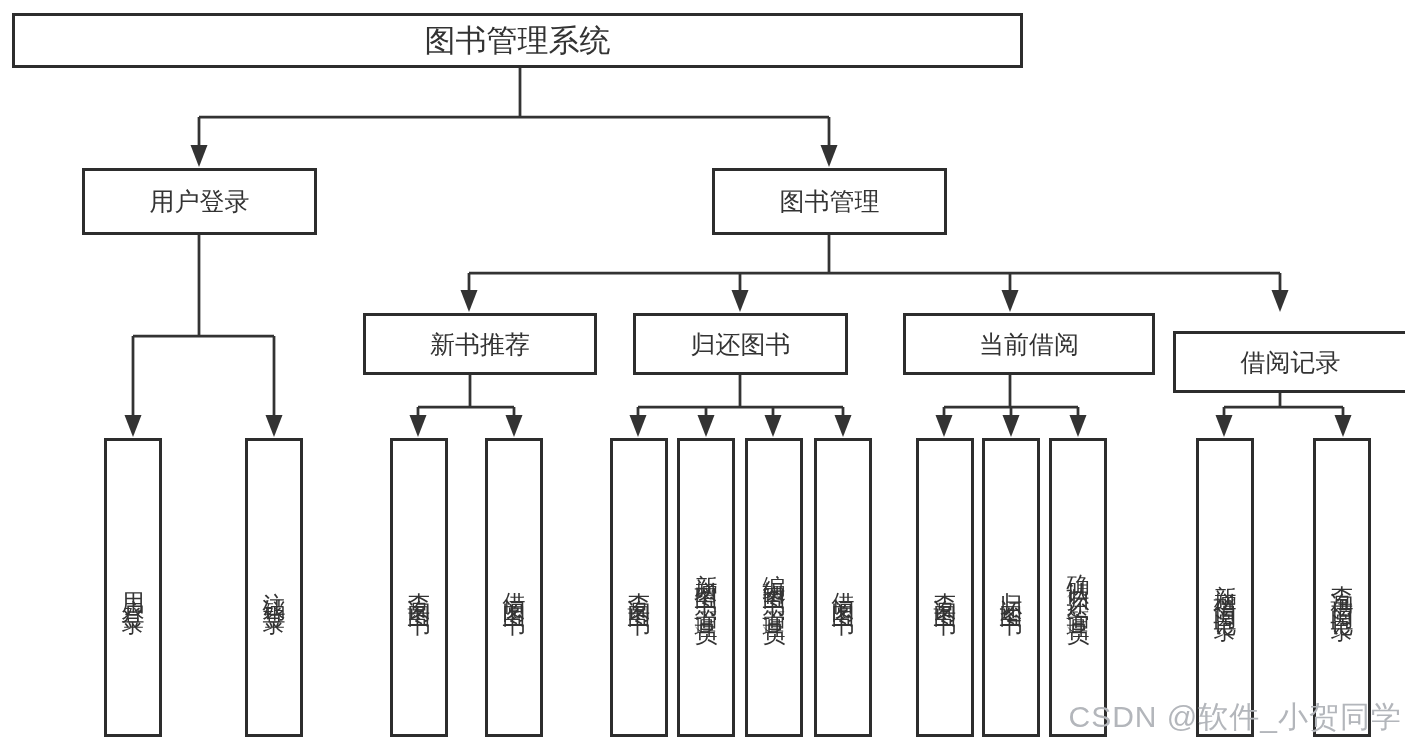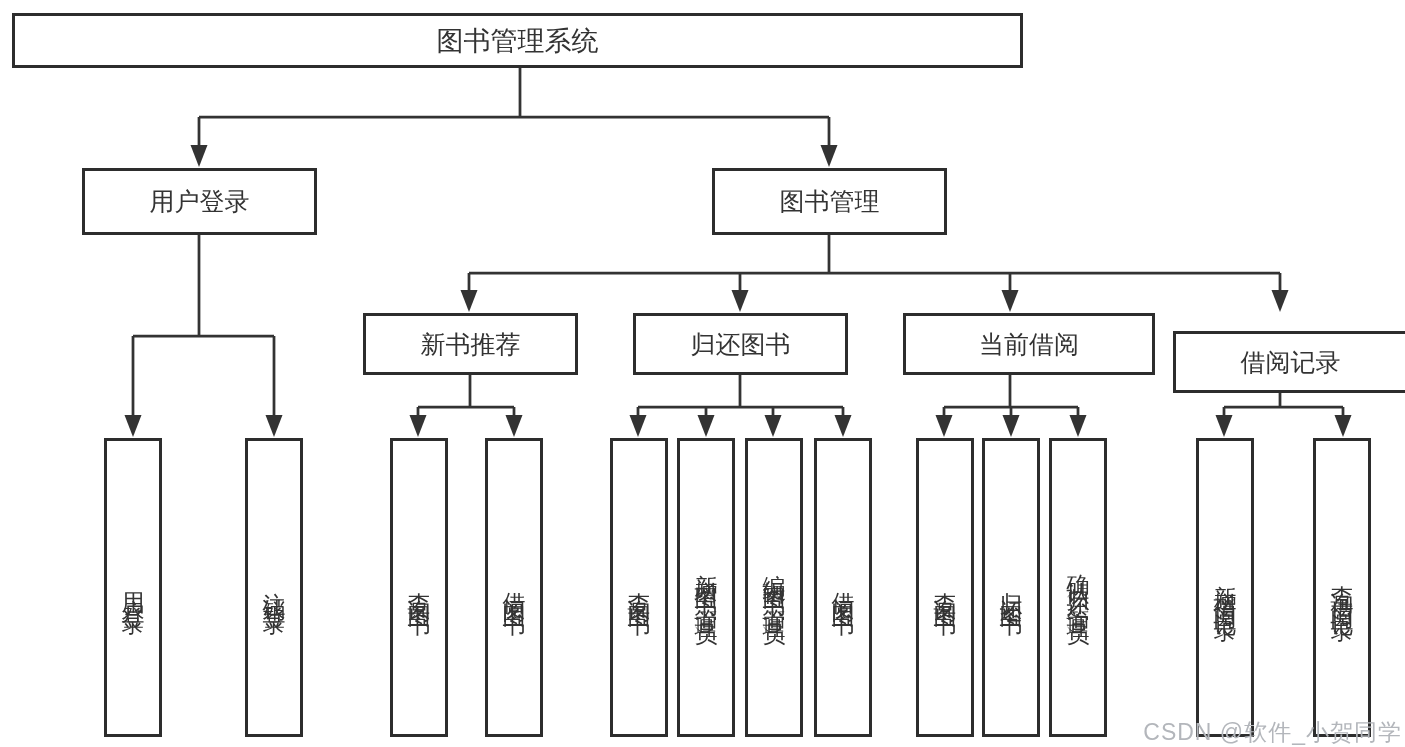--- a/index.html
+++ b/index.html
@@ -6,29 +6,29 @@
   .canvas{
     position:relative;width:1405px;height:747px;background:#ffffff;overflow:hidden;
     font-family:"Liberation Sans",sans-serif;color:#333333;
   }
   .wires{position:absolute;left:0;top:0;width:1405px;height:747px;}
   .box{
     position:absolute;box-sizing:border-box;background:#ffffff;
     border:3px solid #2d2d2d;display:flex;align-items:center;justify-content:center;
     color:#333333;text-align:center;
   }
-  .root-box{font-size:27px;}
+  .root-box{font-size:31px;}
   .h-box{font-size:25px;}
   .leaf{
     writing-mode:vertical-rl;text-orientation:mixed;
     font-size:23px;letter-spacing:7px;line-height:1;
   }
   .watermark{
-    position:absolute;top:717px;right:3px;white-space:nowrap;
-    font-size:23px;color:#b3b6bb;letter-spacing:1px;
+    position:absolute;top:697px;right:3px;white-space:nowrap;
+    font-size:30px;color:#b3b6bb;letter-spacing:1px;
   }
 </style>
 </head>
 <body>
 
 <div class="canvas">
 
   <svg class="wires" viewBox="0 0 1405 747" stroke="#333333" stroke-width="2.75" fill="#333333">
     <g>
       <path fill="none" d="M520 66 V117 M199 117 H829 M199 117 V148 M829 117 V148"></path>
@@ -76,21 +76,21 @@
     <span>图书管理系统</span>
   </div>
 
   <div class="box h-box" style="left:82px;top:168px;width:235px;height:67px;">
     <span>用户登录</span>
   </div>
   <div class="box h-box" style="left:712px;top:168px;width:235px;height:67px;">
     <span>图书管理</span>
   </div>
 
-  <div class="box h-box" style="left:363px;top:313px;width:215px;height:62px;">
+  <div class="box h-box" style="left:363px;top:313px;width:234px;height:62px;">
     <span>新书推荐</span>
   </div>
   <div class="box h-box" style="left:633px;top:313px;width:215px;height:62px;">
     <span>归还图书</span>
   </div>
   <div class="box h-box" style="left:903px;top:313px;width:252px;height:62px;">
     <span>当前借阅</span>
   </div>
   <div class="box h-box" style="left:1173px;top:331px;width:235px;height:62px;">
     <span>借阅记录</span>

